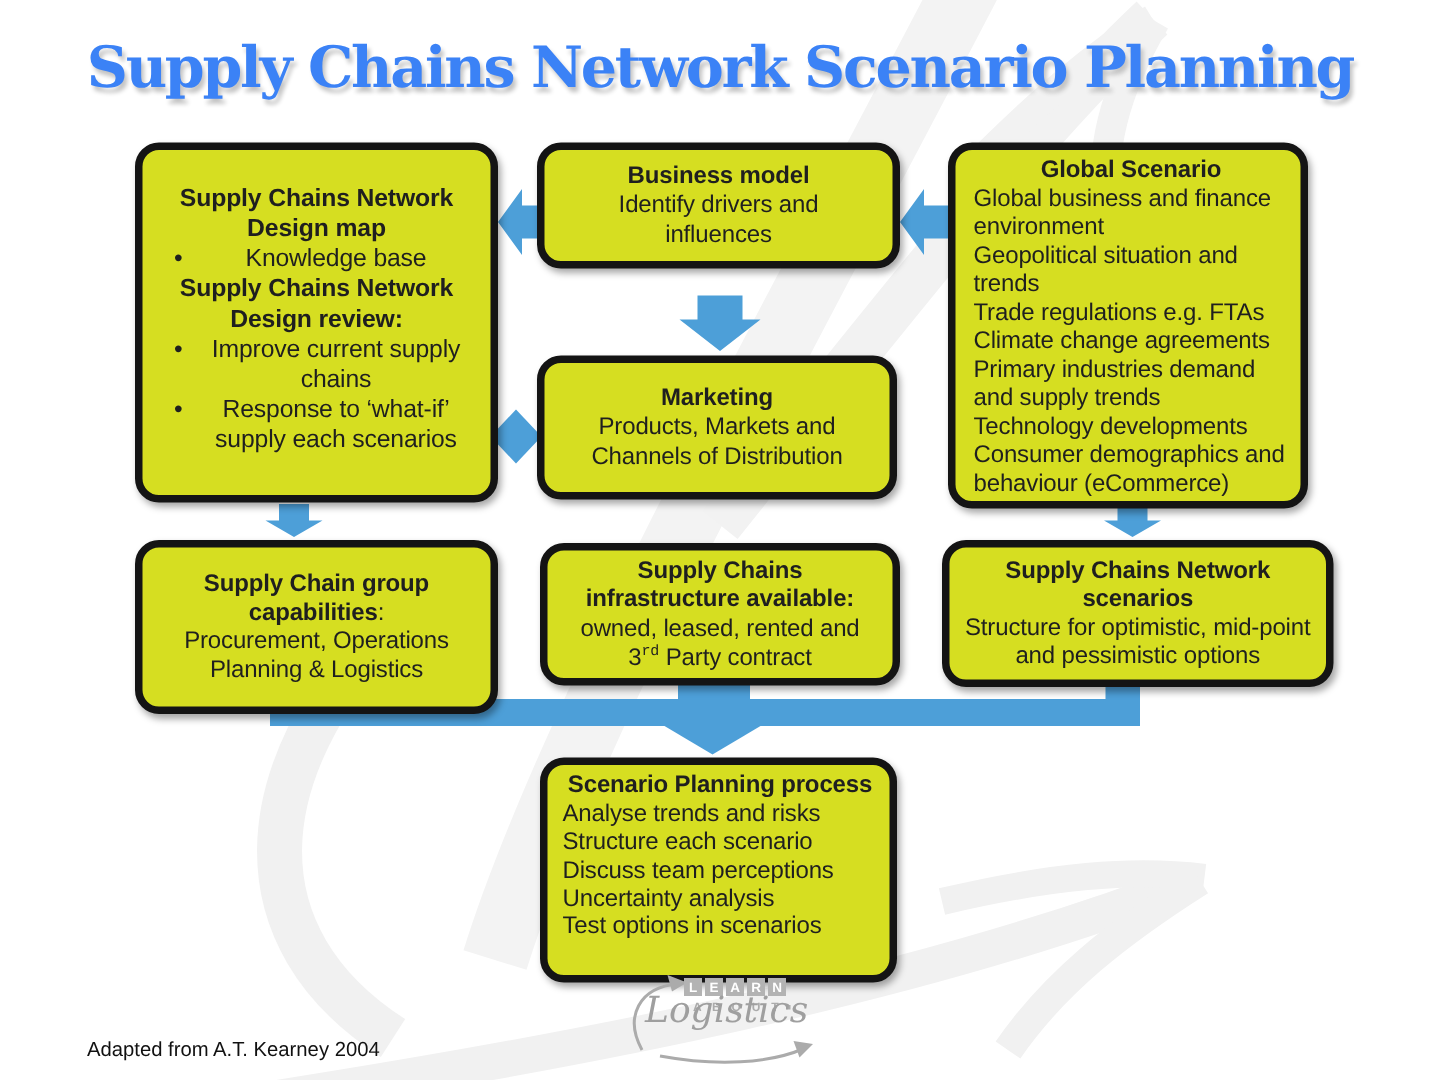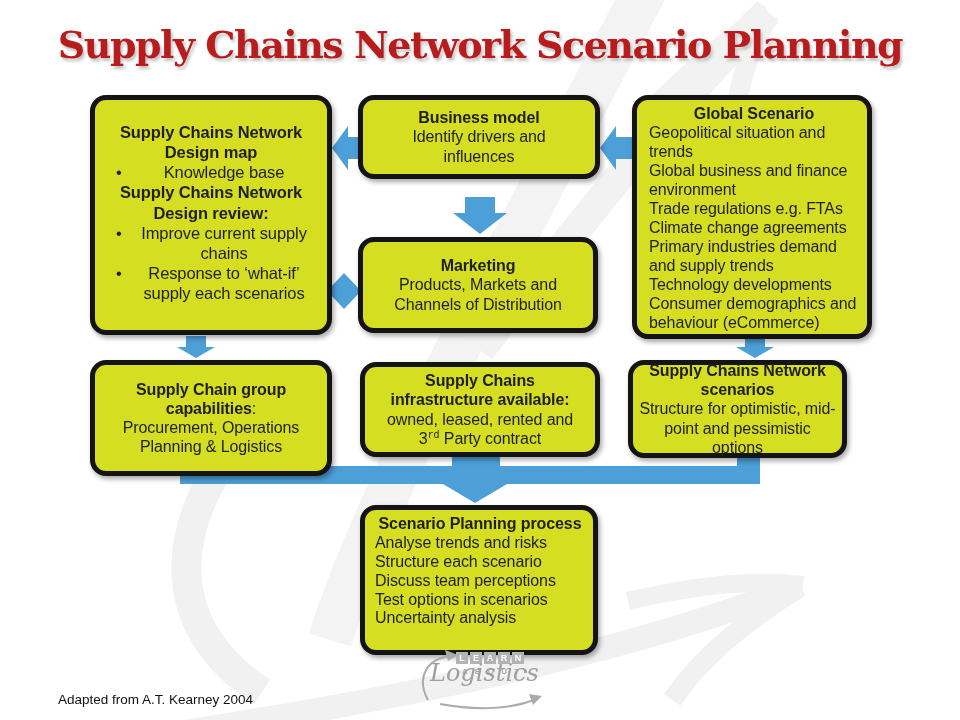--- a/index.html
+++ b/index.html
@@ -1,39 +1,39 @@
 <!DOCTYPE html>
 <html><head>
 <meta charset="utf-8">
 <style>
   html,body{margin:0;padding:0;background:#fff;}
   .slide{position:relative;width:960px;height:720px;background:#ffffff;overflow:hidden;
          font-family:"Liberation Sans",sans-serif;color:#1f1f1f;}
   .layer{position:absolute;left:0;top:0;z-index:0;}
   .title{position:absolute;top:22px;left:0;width:100%;margin:0;text-align:center;
          font-family:"DejaVu Serif",serif;font-weight:bold;font-size:38px;letter-spacing:-1.5px;
-         color:#b91c1c;text-shadow:2px 3px 3px #c4c4c4;white-space:nowrap;z-index:2;}
+         color:#3b82f6;text-shadow:2px 3px 3px #c4c4c4;white-space:nowrap;z-index:2;}
   .box{position:absolute;z-index:2;background:#d6de21;border:5px solid #141414;border-radius:16px;
        box-sizing:border-box;box-shadow:2px 3px 5px rgba(0,0,0,.35);
        font-size:16px;line-height:1.2;letter-spacing:-0.1px;}
   .h{font-weight:bold;}
   .c{text-align:center;}
   .nrm{font-weight:normal;}
   .bl{position:relative;padding-left:26px;text-align:center;}
   .bl::before{content:"\2022";position:absolute;left:9px;}
   .vcenter{display:flex;flex-direction:column;justify-content:center;}
   sup{font-size:10px;line-height:0;font-family:Liberation Mono, monospace;}
 
   #b1{left:90px;top:95px;width:242px;height:240px;padding:22px 12px 0;font-size:16.5px;line-height:1.22;}
   #b2{left:358px;top:95px;width:242px;height:84px;padding:0 12px;}
   #b3{left:632px;top:95px;width:240px;height:244px;padding:4px 8px 0 12px;line-height:1.19;}
   #b4{left:358px;top:237px;width:240px;height:96px;padding:0 12px;}
   #b5{left:90px;top:360px;width:242px;height:116px;padding:0 10px;}
   #b6{left:360px;top:362px;width:240px;height:95px;padding:0 10px;}
-  #b7{left:628px;top:360px;width:219px;height:98px;padding:0 4px;}
+  #b7{left:628px;top:360px;width:261px;height:98px;padding:0 4px;}
   #b8{left:360px;top:505px;width:238px;height:150px;padding:5px 8px 0 10px;line-height:1.18;}
 
   .footer{position:absolute;left:58px;top:692px;font-size:13.5px;z-index:2;color:#111;}
 
   .logo{position:absolute;left:418px;top:648px;width:180px;height:66px;z-index:2;}
   .logo-swoosh{position:absolute;left:0;top:0;}
   .learn-row{position:absolute;left:38px;top:4px;display:flex;gap:2px;}
   .lbox{width:12px;height:12px;background:#b3b3b3;color:#fff;font-size:9px;font-weight:bold;
         display:flex;align-items:center;justify-content:center;}
   .about{position:absolute;left:44px;top:19px;font-size:8px;font-weight:bold;letter-spacing:2.5px;
@@ -81,22 +81,22 @@
     <div class="bl">Response to ‘what-if’ supply each scenarios</div>
   </div>
 
   <div class="box vcenter c" id="b2">
     <div class="h">Business model</div>
     <div>Identify drivers and influences</div>
   </div>
 
   <div class="box" id="b3">
     <div class="h c">Global Scenario</div>
+    <div>Global business and finance environment</div>
     <div>Geopolitical situation and trends</div>
-    <div>Global business and finance environment</div>
     <div>Trade regulations e.g. FTAs</div>
     <div>Climate change agreements</div>
     <div>Primary industries demand and supply trends</div>
     <div>Technology developments</div>
     <div>Consumer demographics and behaviour (eCommerce)</div>
   </div>
 
   <div class="box vcenter c" id="b4">
     <div class="h">Marketing</div>
     <div>Products, Markets and Channels of Distribution</div>
@@ -115,22 +115,22 @@
   <div class="box vcenter c" id="b7">
     <div class="h">Supply Chains Network scenarios</div>
     <div>Structure for optimistic, mid-point and pessimistic options</div>
   </div>
 
   <div class="box" id="b8">
     <div class="h c">Scenario Planning process</div>
     <div>Analyse trends and risks</div>
     <div>Structure each scenario</div>
     <div>Discuss team perceptions</div>
+    <div>Uncertainty analysis</div>
     <div>Test options in scenarios</div>
-    <div>Uncertainty analysis</div>
   </div>
 
   <div class="logo">
     <svg class="logo-swoosh" width="180" height="66" viewBox="0 0 180 66" aria-hidden="true">
       <path d="M 10 52 C -2 30 8 10 34 8" stroke="#ababab" stroke-width="2" fill="none"></path>
       <polygon points="40,7 27,2 30,13" fill="#ababab"></polygon>
       <path d="M 22 56 C 60 63 95 61 118 51" stroke="#ababab" stroke-width="2" fill="none"></path>
       <polygon points="124,48 111,46 115,57" fill="#ababab"></polygon>
     </svg>
     <div class="learn-row">

